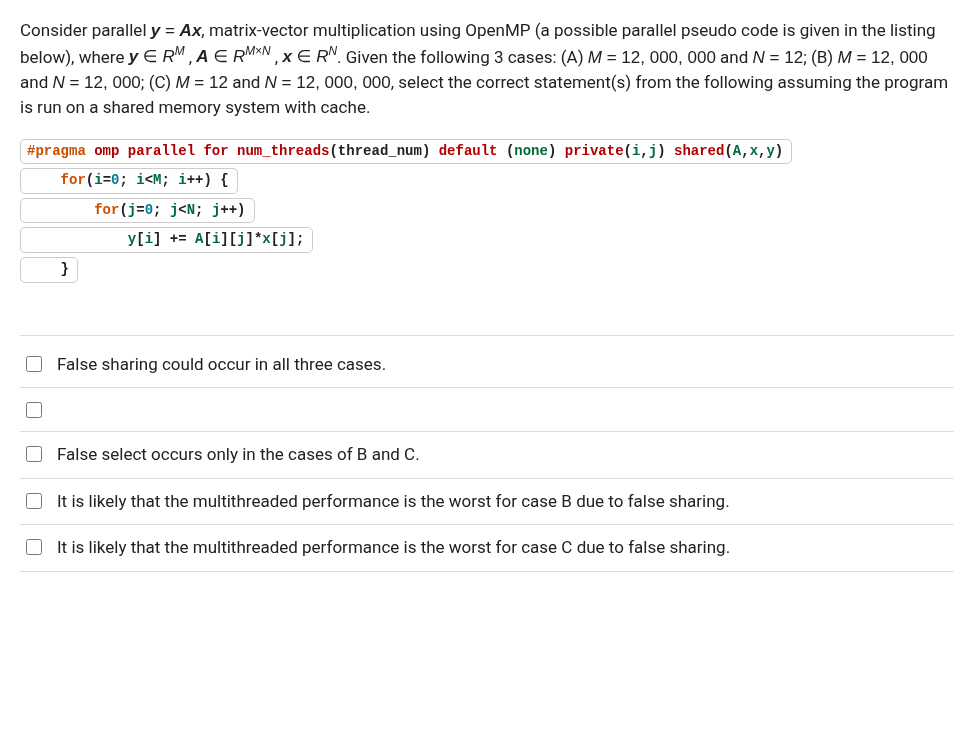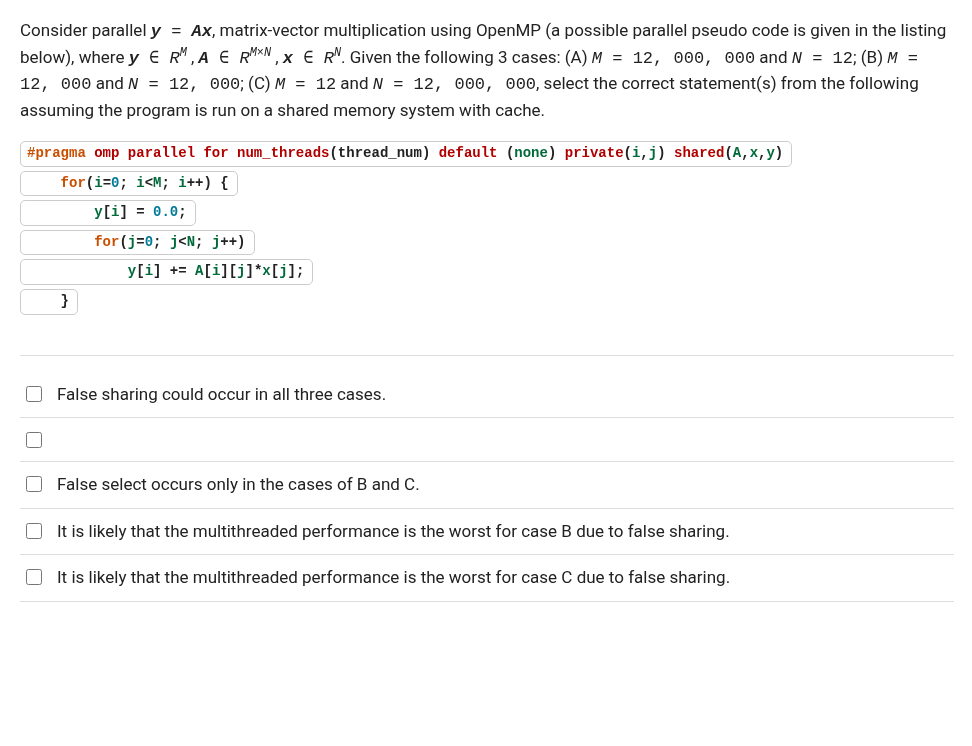--- a/index.html
+++ b/index.html
@@ -9,21 +9,21 @@
     margin: 0;
     padding: 18px 18px 18px 20px;
     line-height: 1.5;
     width: 972px;
     box-sizing: border-box;
   }
   .question {
     margin-bottom: 16px;
   }
   .math {
-    font-family: Liberation Mono, monospace;
+    font-family: Liberation Sans, sans-serif;
   }
   .math .var { font-style: italic; }
   .math .sup { font-size: 0.7em; vertical-align: super; font-style: italic; }
   .code-block {
     margin-bottom: 20px;
   }
   .code-line {
     display: inline-block;
     border: 1px solid #ccc;
     border-radius: 5px;
@@ -36,22 +36,22 @@
     color: #222;
     font-weight: bold;
   }
   .c-kw   { color: #c94f00; } 
   .c-fn   { color: #b00000; } 
   .c-id   { color: #006a3a; } 
   .c-num  { color: #007a99; } 
   .c-plain{ color: #222; }
   .answers {
     border-top: 1px solid #ddd;
-    padding-top: 26px;
-    margin-top: 38px;
+    padding-top: 16px;
+    margin-top: 50px;
   }
   .answer-row {
     display: flex;
     align-items: flex-start;
     gap: 12px;
     padding: 10px 2px 10px 2px;
     border-bottom: 1px solid #ddd;
   }
   .answer-row:first-child {
     padding-top: 0;
@@ -69,21 +69,20 @@
 </head>
 <body>
 
 <div class="question">
   <span>Consider parallel </span><span class="math"><b><span class="var">y</span></b> = <b><span class="var">A</span><span class="var">x</span></b></span><span>, matrix-vector multiplication using OpenMP (a possible parallel pseudo code is given in the listing below), where </span><span class="math"><b><span class="var">y</span></b> ∈ <span class="var">R</span><span class="sup">M</span></span><span> , </span><span class="math"><b><span class="var">A</span></b> ∈ <span class="var">R</span><span class="sup">M×N</span></span><span> , </span><span class="math"><b><span class="var">x</span></b> ∈ <span class="var">R</span><span class="sup">N</span></span><span>. Given the following 3 cases: (A) </span><span class="math"><span class="var">M</span> = 12, 000, 000</span><span> and </span><span class="math"><span class="var">N</span> = 12</span><span>; (B) </span><span class="math"><span class="var">M</span> = 12, 000</span><span> and </span><span class="math"><span class="var">N</span> = 12, 000</span><span>; (C) </span><span class="math"><span class="var">M</span> = 12</span><span> and </span><span class="math"><span class="var">N</span> = 12, 000, 000</span><span>, select the correct statement(s) from the following assuming the program is run on a shared memory system with cache.</span>
 </div>
 
 <div class="code-block">
   <div><span class="code-line"><span class="c-kw">#pragma</span><span> </span><span class="c-fn">omp parallel for num_threads</span><span class="c-plain">(thread_num) </span><span class="c-fn">default</span><span class="c-plain"> (</span><span class="c-id">none</span><span class="c-plain">) </span><span class="c-fn">private</span><span class="c-plain">(</span><span class="c-id">i</span><span class="c-plain">,</span><span class="c-id">j</span><span class="c-plain">) </span><span class="c-fn">shared</span><span class="c-plain">(</span><span class="c-id">A</span><span class="c-plain">,</span><span class="c-id">x</span><span class="c-plain">,</span><span class="c-id">y</span><span class="c-plain">)</span></span></div>
   <div><span class="code-line"><span>    </span><span class="c-kw">for</span><span class="c-plain">(</span><span class="c-id">i</span><span class="c-plain">=</span><span class="c-num">0</span><span class="c-plain">; </span><span class="c-id">i</span><span class="c-plain">&lt;</span><span class="c-id">M</span><span class="c-plain">; </span><span class="c-id">i</span><span class="c-plain">++) {</span></span></div>
-  <div><span class="code-line"><span>        </span><span class="c-id">y</span><span class="c-plain">[</span><span class="c-id">i</span><span class="c-plain">] = </span><span class="c-num">0.0</span><span class="c-plain">;</span></span></div>
   <div><span class="code-line"><span>        </span><span class="c-kw">for</span><span class="c-plain">(</span><span class="c-id">j</span><span class="c-plain">=</span><span class="c-num">0</span><span class="c-plain">; </span><span class="c-id">j</span><span class="c-plain">&lt;</span><span class="c-id">N</span><span class="c-plain">; </span><span class="c-id">j</span><span class="c-plain">++)</span></span></div>
   <div><span class="code-line"><span>            </span><span class="c-id">y</span><span class="c-plain">[</span><span class="c-id">i</span><span class="c-plain">] += </span><span class="c-id">A</span><span class="c-plain">[</span><span class="c-id">i</span><span class="c-plain">][</span><span class="c-id">j</span><span class="c-plain">]*</span><span class="c-id">x</span><span class="c-plain">[</span><span class="c-id">j</span><span class="c-plain">];</span></span></div>
   <div><span class="code-line"><span>    </span><span class="c-plain">}</span></span></div>
 </div>
 
 <div class="answers">
   <div class="answer-row">
     <input type="checkbox" style="">
     <div class="answer-text">False sharing could occur in all three cases.</div>
   </div>

